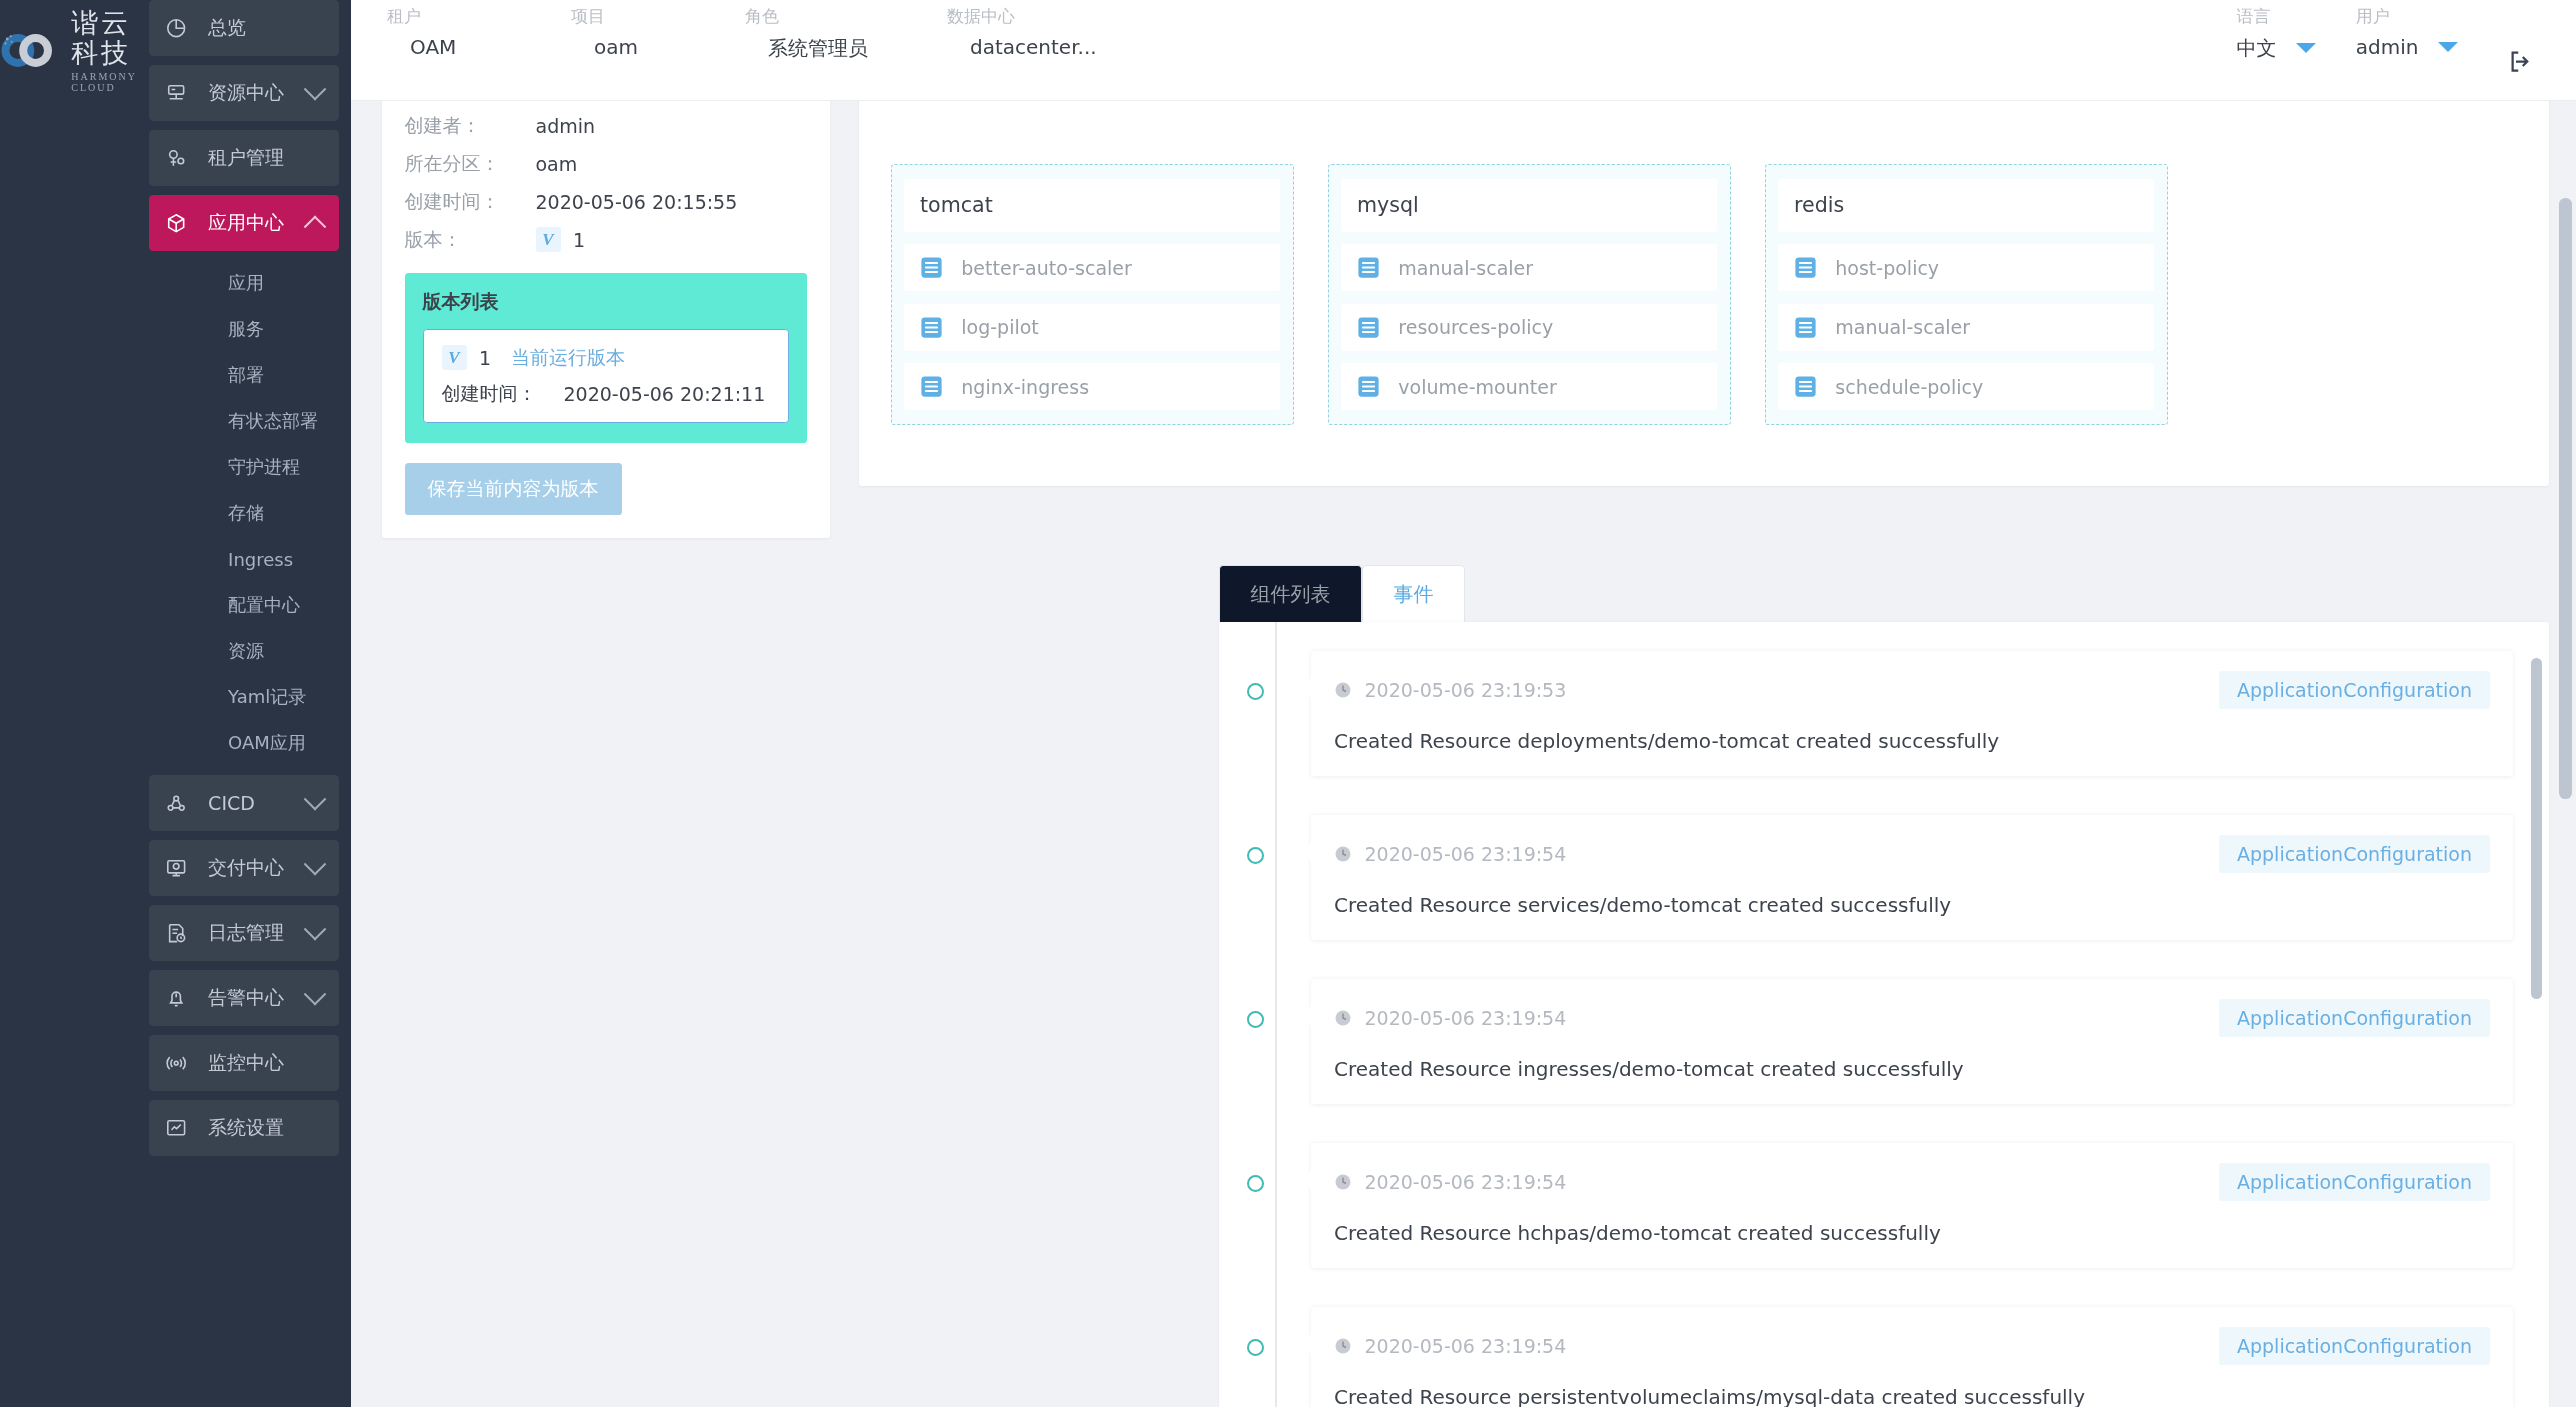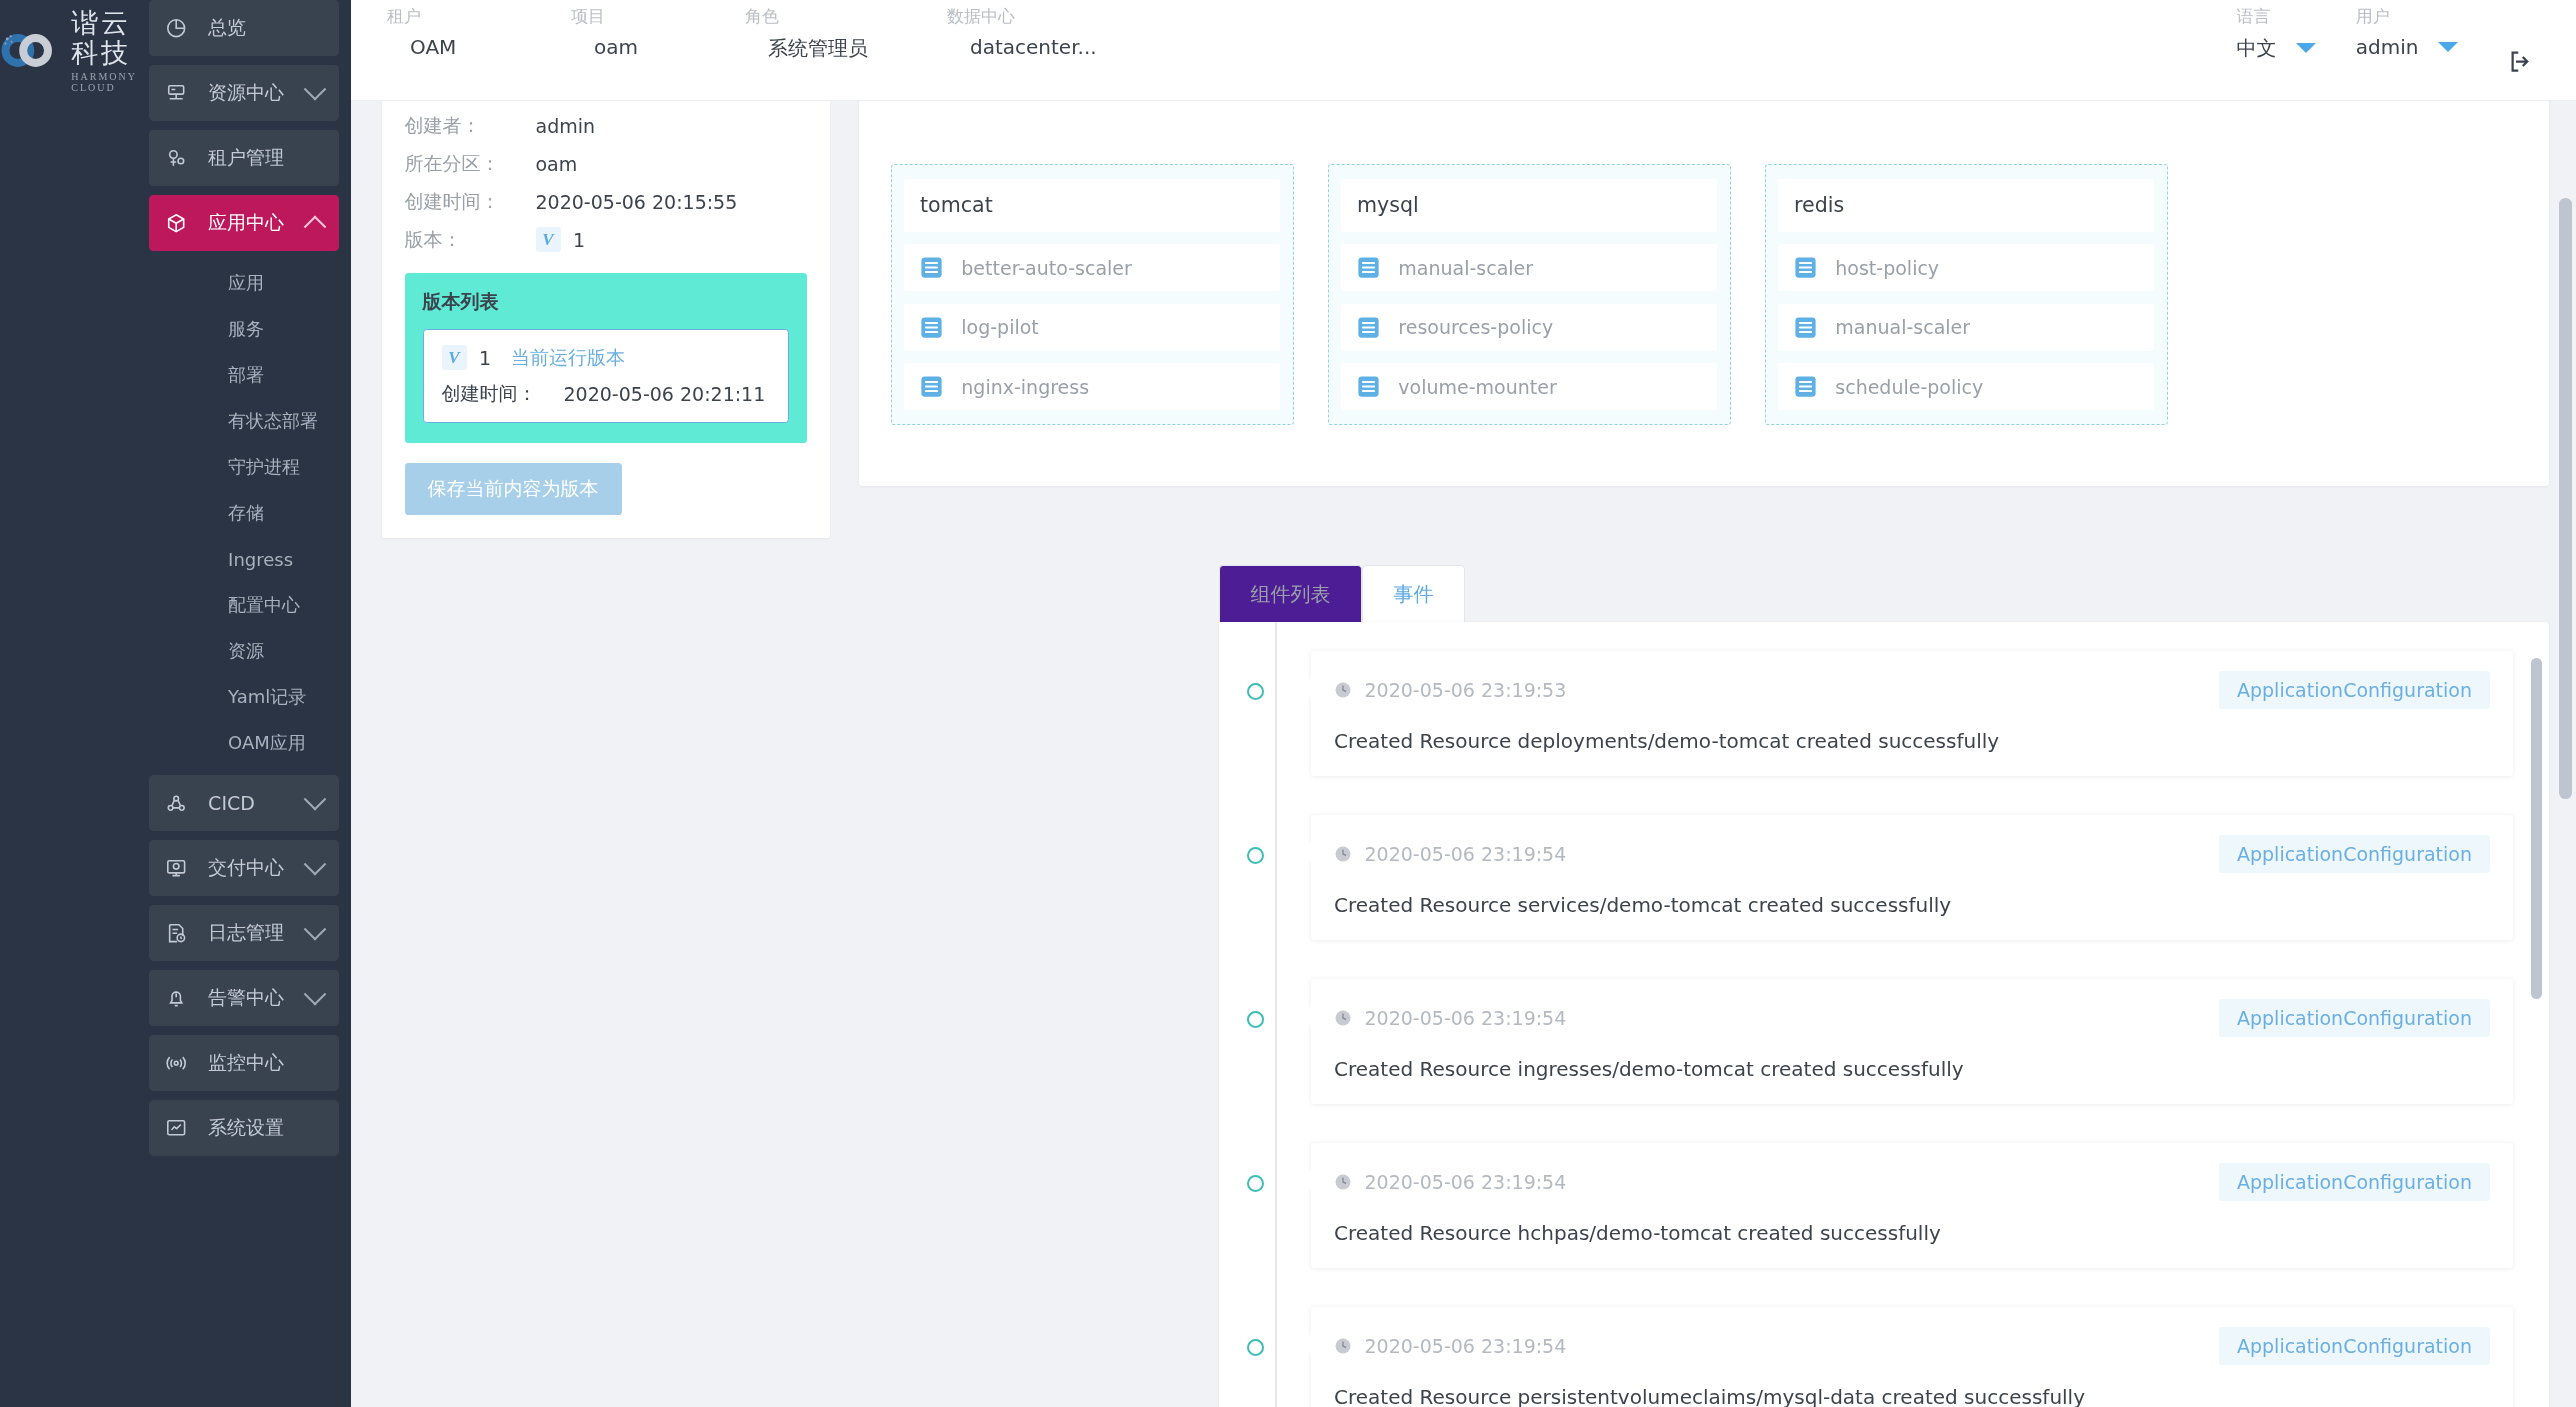--- a/index.html
+++ b/index.html
@@ -183,21 +183,21 @@
   .comp-trait:last-child { margin-bottom: 0; }
   .trait-ico { width: 27px; height: 27px; flex: 0 0 27px; margin-right: 16px; }
   .trait-lbl { color: #9aa0a8; font-size: 19px; font-family: "DejaVu Sans", sans-serif; }
 
   
   .lower { margin: 27px 27px 0 0; padding-left: 868px; }
   .tabs { display: flex; align-items: flex-end; }
   .tab {
     padding: 14.3px 30.5px; font-size: 20px; cursor: pointer;
     border: 0.9px solid #e4e7ea; border-bottom: none;
-    border-radius: 4.5px 4.5px 0 0; background: #4c1d95; color: #9aa0a8;
+    border-radius: 4.5px 4.5px 0 0; background: #0f172a; color: #9aa0a8;
     font-family: "DejaVu Sans", sans-serif;
   }
   .tab.active { background: #fff; color: #5aaae4; border-color: #e4e7ea; }
 
   .events-card {
     background: #fff; border-radius: 0 3.6px 3.6px 3.6px;
     position: relative; height: 789px; overflow: hidden;
     box-shadow: 0 0.9px 2.7px rgba(0,0,0,.05);
   }
   .events-inner { padding: 29px 36px 0 36px; position: relative; height: 100%; }

